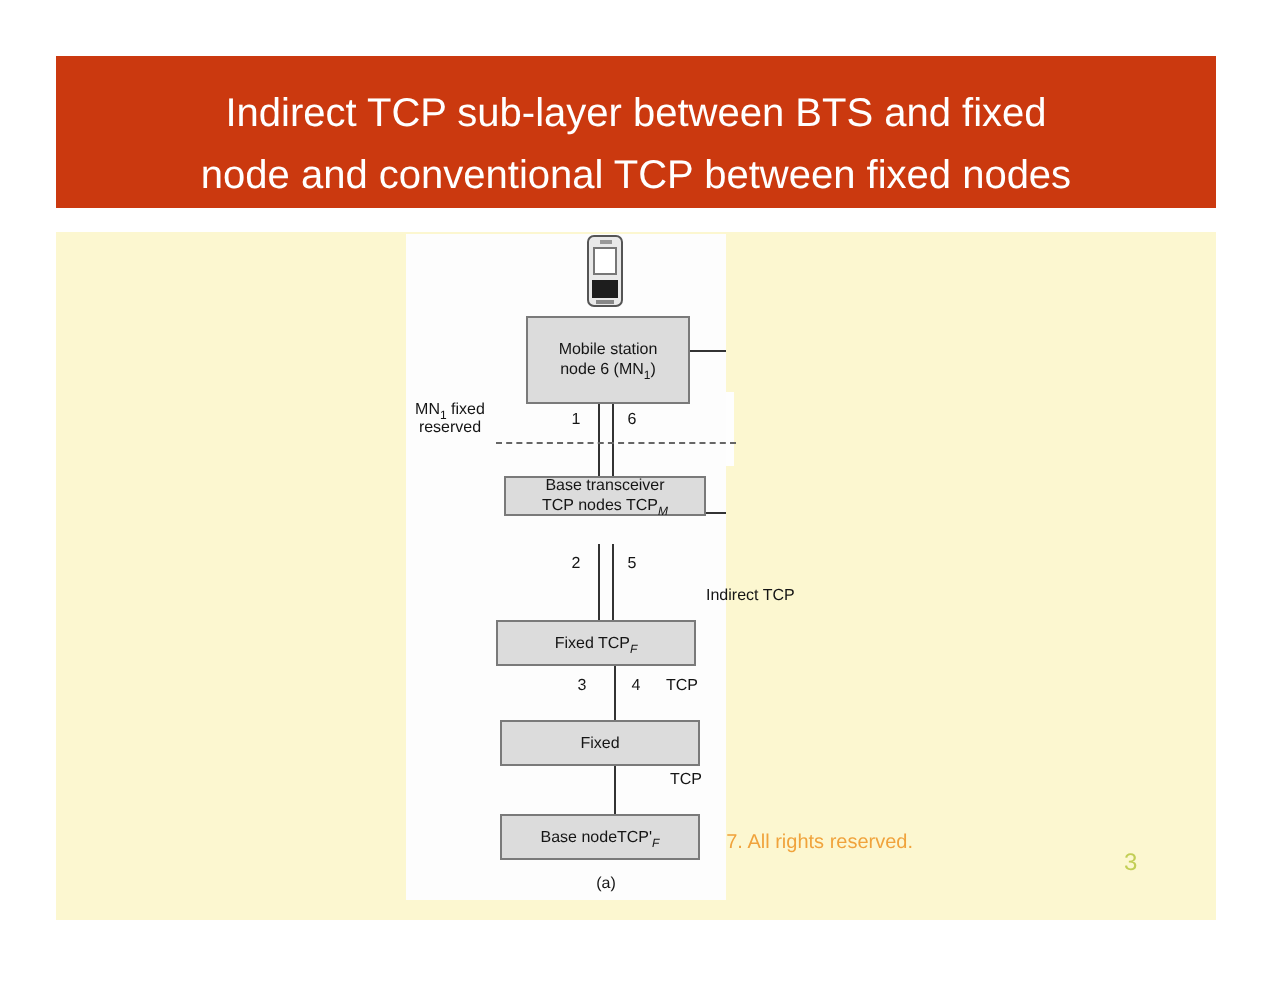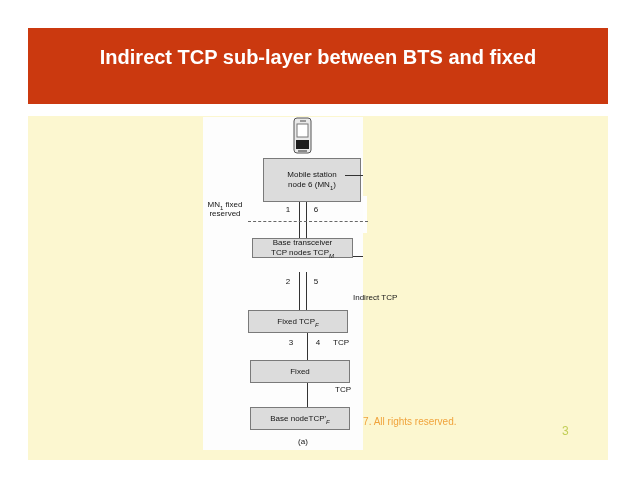--- a/index.html
+++ b/index.html
@@ -3,40 +3,40 @@
 <meta charset="utf-8">
 <style>
   html,body { margin:0; padding:0; }
   body {
     width:638px; height:493px; background:#ffffff; position:relative;
     font-family:"Liberation Sans", sans-serif; overflow:hidden;
   }
   
   .banner {
     position:absolute; left:28px; top:28px; width:580px; height:76px;
-    color:#ffffff; font-weight:bold; font-size:20px; line-height:31px;
+    color:#ffffff; font-weight:normal; font-size:20px; line-height:31px;
     text-align:center; box-sizing:border-box; padding-top:14px;
   }
   .slide-body { position:absolute; left:28px; top:116px; width:580px; height:344px; }
   .copyright {
     position:absolute; left:352px; top:416px; font-size:10px; z-index:1; white-space:nowrap;
   }
   .pagenum { position:absolute; left:562px; top:424px; font-size:12px; z-index:1; }
   .white-bump { position:absolute; left:352px; top:196px; width:15px; height:37px; background:#fefefe; z-index:2; }
   
   .panel {
     position:absolute; left:203px; top:117px; width:160px; height:333px;
     background:#fdfdfd; z-index:2; font-size:8px; color:#151515;
   }
   .dbox {
     position:absolute; background:#dcdcdc; border:1px solid #7a7a7a; box-sizing:border-box;
     display:flex; flex-direction:column; align-items:center; justify-content:center;
     text-align:center; line-height:10px; white-space:nowrap;
   }
-  .box-mobile    { left:60px; top:41px;  width:98px;  height:44px; }
+  .box-mobile    { left:60px; top:41px;  width:82px;  height:44px; }
   .box-bts       { left:49px; top:121px; width:101px; height:20px; }
   .box-fixed     { left:45px; top:193px; width:100px; height:23px; }
   .box-router    { left:47px; top:243px; width:100px; height:23px; }
   .box-fixednode { left:47px; top:290px; width:100px; height:23px; }
   .vline { position:absolute; width:1px; background:#333; }
   .hline { position:absolute; height:1px; background:#333; }
   .vA1 { left:96px;  top:85px;  height:36px; }
   .vA2 { left:103px; top:85px;  height:36px; }
   .vB1 { left:96px;  top:155px; height:38px; }
   .vB2 { left:103px; top:155px; height:38px; }
@@ -57,20 +57,21 @@
   .caption  { left:85px; top:320px; width:30px; text-align:center; }
   .phone { position:absolute; left:86px; top:0px; }
   sub { font-size:6px; line-height:0; }
   sub.it { font-style:italic; }
 </style>
 </head>
 <body>
 
 <div class="banner" style="background:#cb390f;">
   <div>Indirect TCP sub-layer between BTS and fixed</div>
+  <div>node and conventional TCP between fixed nodes</div>
 </div>
 
 <div class="slide-body" style="background:#fcf7d0;"></div>
 
 <div class="copyright" style="color:#f0a33c;">007. All rights reserved.</div>
 
 <div class="pagenum" style="color:#c2ce55;">3</div>
 
 <div class="white-bump"></div>
 

